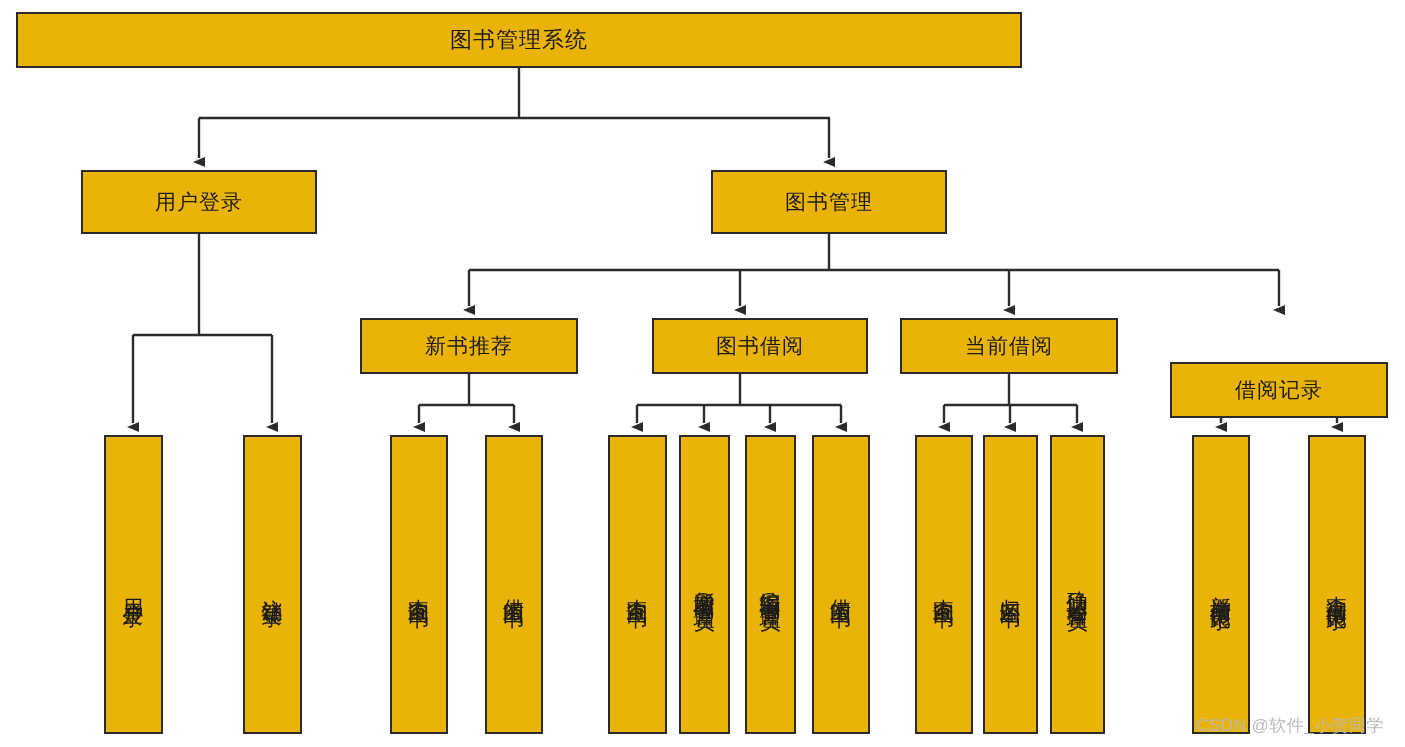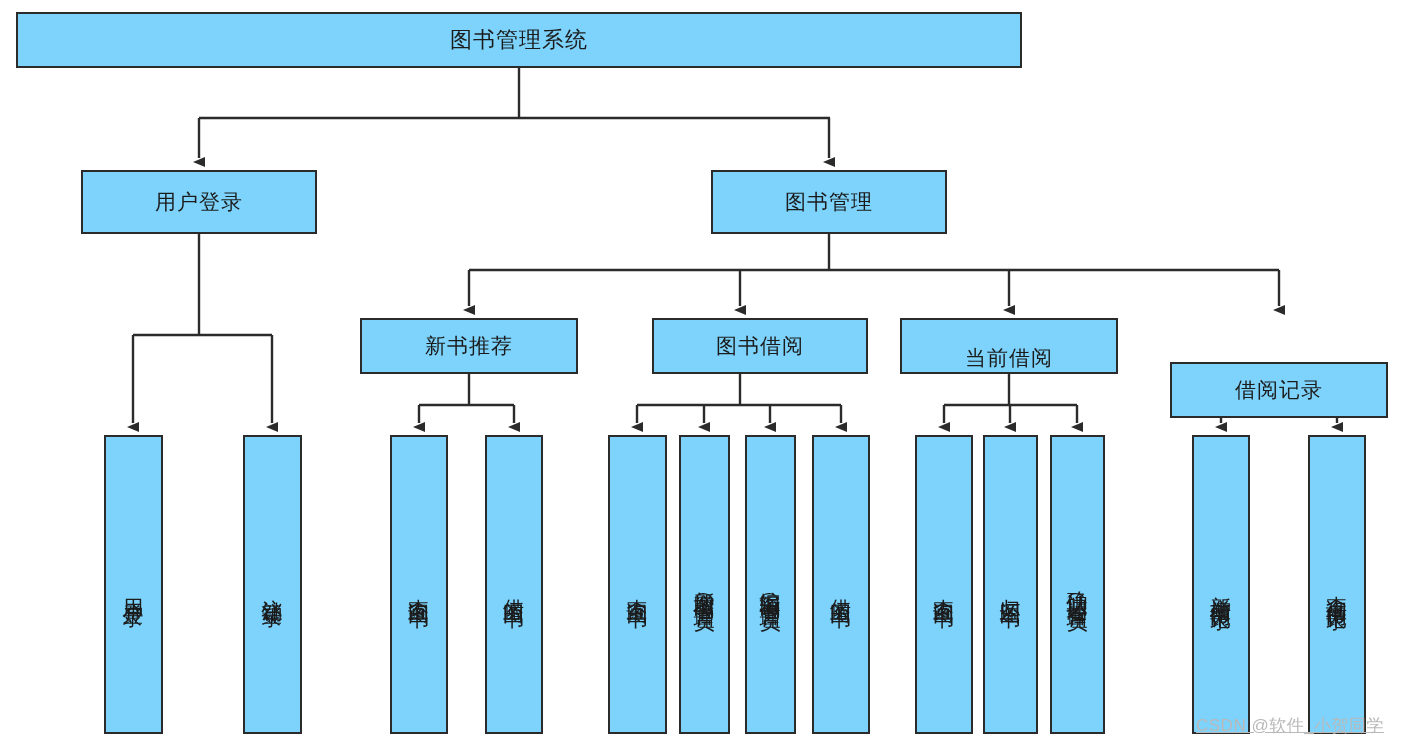--- a/index.html
+++ b/index.html
@@ -5,21 +5,21 @@
   html,body{margin:0;padding:0;background:#ffffff;}
   body{
     font-family:"Liberation Sans","DejaVu Sans",sans-serif;
     width:1405px;height:747px;overflow:hidden;
     -webkit-font-smoothing:antialiased;
   }
   #stage{position:relative;width:1405px;height:747px;background:#fff;}
   svg#wires{position:absolute;left:0;top:0;width:1405px;height:747px;}
   .node{
     position:absolute;
-    background:#7dd3fc;
+    background:#eab308;
     border:2px solid #2b2b2b;
     box-sizing:border-box;
     display:flex;align-items:center;justify-content:center;
     color:#1b1b1b;
   }
   .node.horiz{font-size:21px;letter-spacing:1px;}
   .node.title{font-size:22px;letter-spacing:1px;}
   .node.vert{
     writing-mode:vertical-rl;
     text-orientation:upright;
@@ -103,21 +103,21 @@
   <div class="node horiz" style="left:360px;top:318px;width:218px;height:56px;">
     <span>新书推荐</span>
   </div>
 
   <div class="node horiz" style="left:711px;top:170px;width:236px;height:64px;">
     <span>图书管理</span>
   </div>
   <div class="node horiz" style="left:652px;top:318px;width:216px;height:56px;">
     <span>图书借阅</span>
   </div>
-  <div class="node horiz" style="left:900px;top:318px;width:218px;height:56px;align-items:flex-end;">
+  <div class="node horiz" style="left:900px;top:318px;width:218px;height:56px;">
     <span>当前借阅</span>
   </div>
   <div class="node horiz" style="left:1170px;top:318px;width:218px;height:56px;margin-top:44px;">
     <span>借阅记录</span>
   </div>
 
   <div class="node vert" style="left:104px;top:435px;width:59px;height:299px;">
     <span>用户登录</span>
   </div>
   <div class="node vert" style="left:243px;top:435px;width:59px;height:299px;">
@@ -150,15 +150,15 @@
   <div class="node vert" style="left:1050px;top:435px;width:55px;height:299px;">
     <span>确认归还（管理员）</span>
   </div>
   <div class="node vert" style="left:1192px;top:435px;width:58px;height:299px;">
     <span>新增借阅记录</span>
   </div>
   <div class="node vert" style="left:1308px;top:435px;width:58px;height:299px;">
     <span>查询借阅记录</span>
   </div>
 
-  <div class="watermark" style="left:1196px;top:714px;text-decoration:underline;">CSDN @软件_小贺同学</div>
+  <div class="watermark" style="left:1196px;top:714px;">CSDN @软件_小贺同学</div>
 
 </div>
 
 </body></html>

